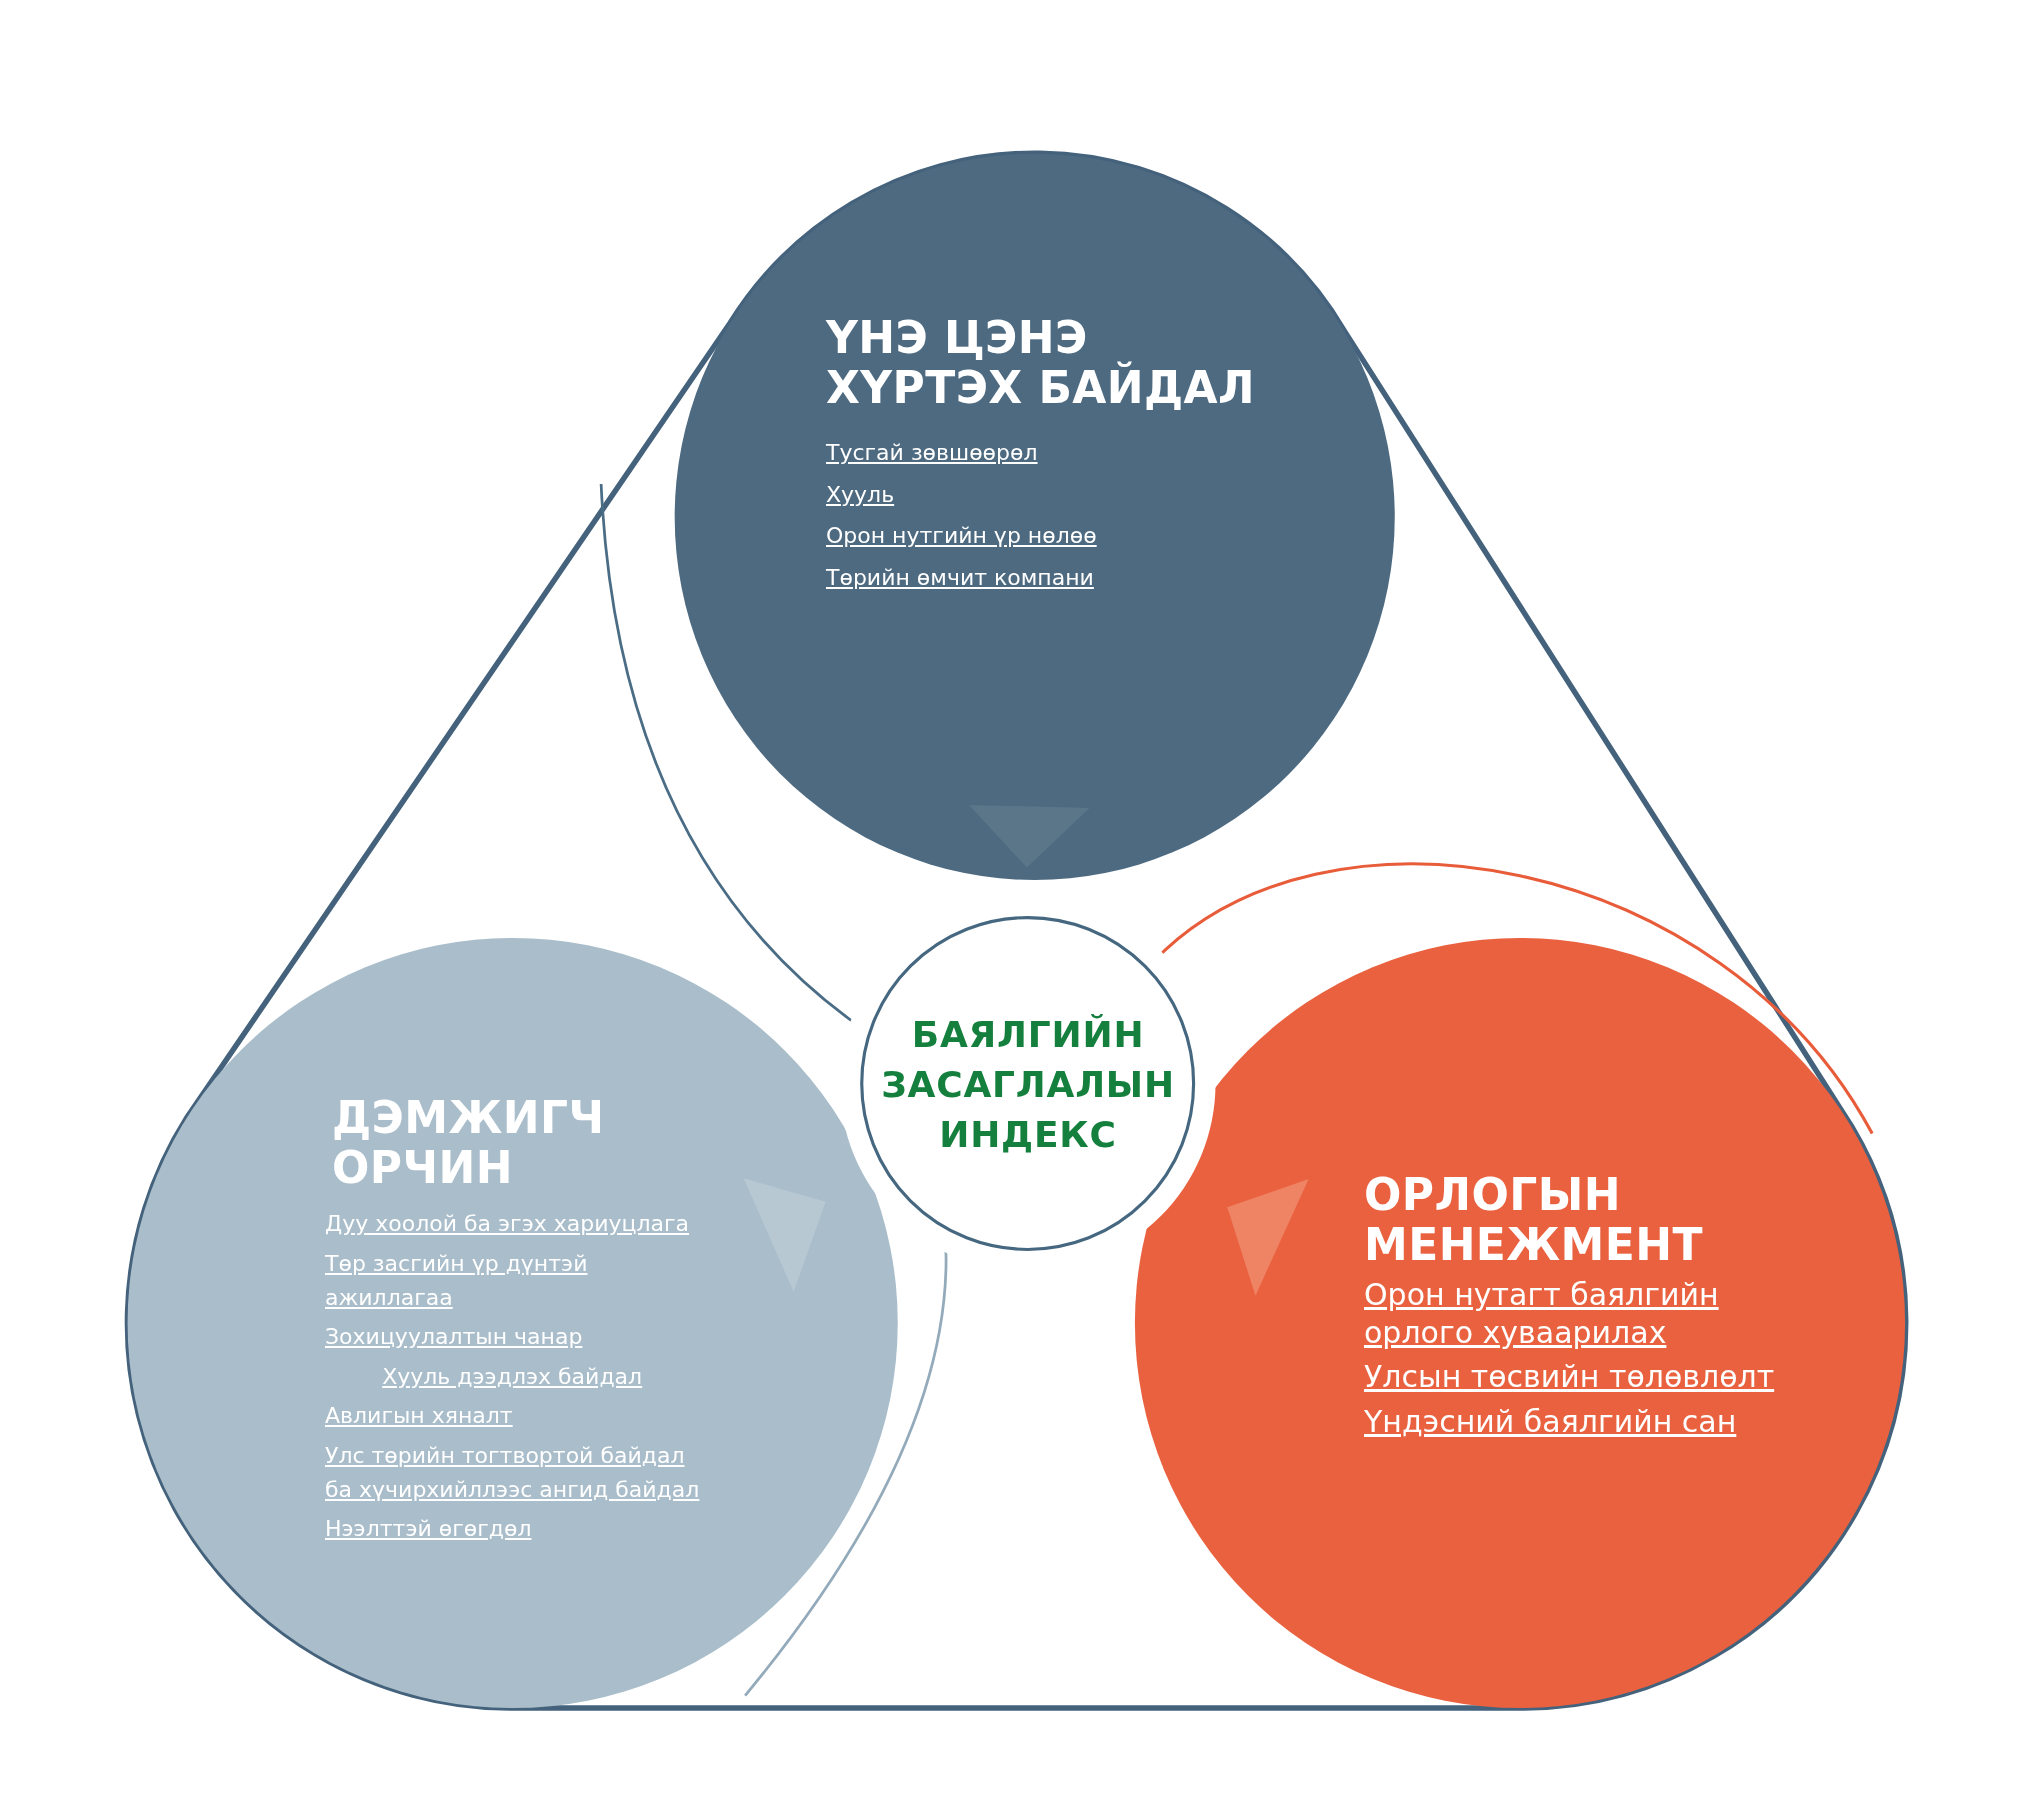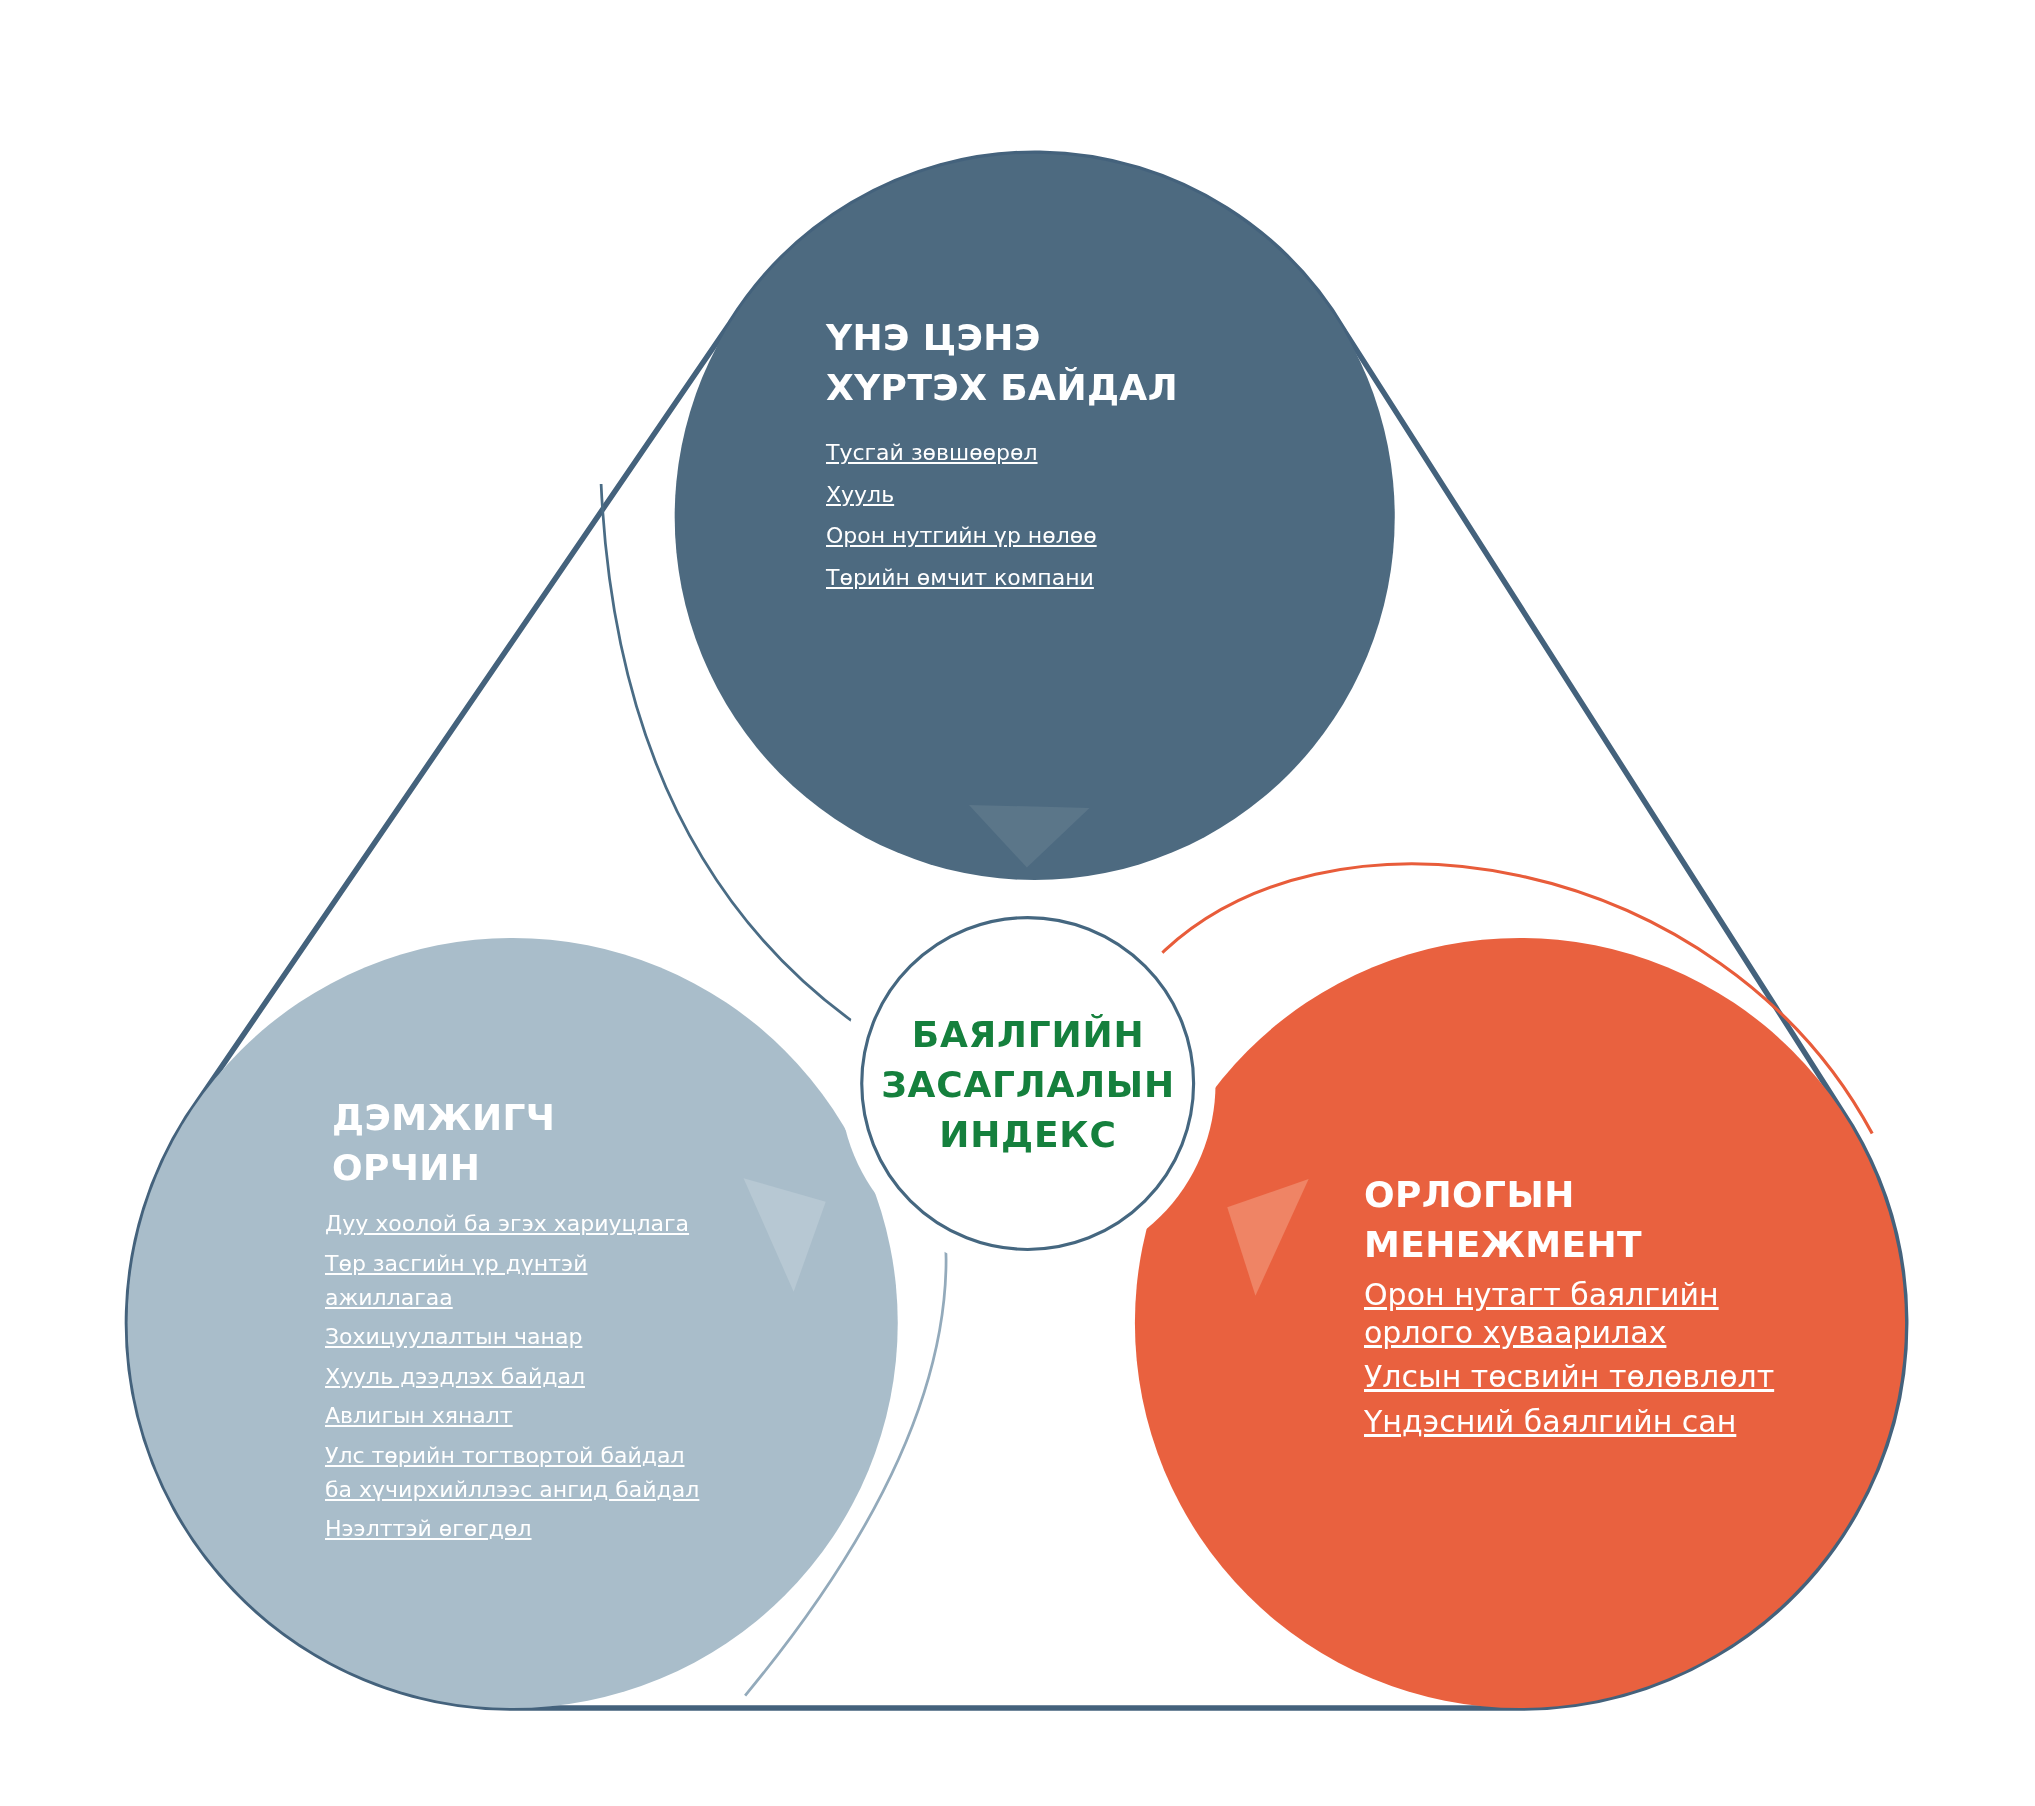--- a/index.html
+++ b/index.html
@@ -9,21 +9,21 @@
     height: 1807px;
     background: #ffffff;
     overflow: hidden;
     font-family: "DejaVu Sans", sans-serif;
   }
   #shapes { position: absolute; left: 0; top: 0; }
   .txt { position: absolute; white-space: pre-line; }
   .circle-title {
     color: #ffffff;
     font-weight: bold;
-    font-size: 36px;
+    font-size: 44px;
     line-height: 50px;
     letter-spacing: 0.4px;
   }
   .item-list { position: absolute; }
   .item {
     color: #ffffff;
     white-space: pre-line;
     text-decoration: underline;
   }
   .items-sm .item { font-size: 22px; line-height: 36px; margin-bottom: 5.5px; }
@@ -76,21 +76,21 @@
     <div class="item">Төрийн өмчит компани</div>
   </div>
 
   <div class="txt circle-title" style="left:325px; top:1093px;margin-left:7px;">ДЭМЖИГЧ
 ОРЧИН</div>
   <div class="item-list items-sm" style="left:325px; top:1207px;">
     <div class="item" style="line-height:34px;">Дуу хоолой ба эгэх хариуцлага</div>
     <div class="item" style="line-height:34px;">Төр засгийн үр дүнтэй
 ажиллагаа</div>
     <div class="item" style="line-height:34px;">Зохицуулалтын чанар</div>
-    <div class="item" style="line-height:34px;">Хууль дээдлэх байдал</div>
+    <div class="item" style="line-height:34px;text-align:center;">Хууль дээдлэх байдал</div>
     <div class="item" style="line-height:34px;">Авлигын хяналт</div>
     <div class="item" style="line-height:34px;">Улс төрийн тогтвортой байдал
 ба хүчирхийллээс ангид байдал</div>
     <div class="item" style="line-height:34px;">Нээлттэй өгөгдөл</div>
   </div>
 
   <div class="txt circle-title" style="left:1364px; top:1170px;">ОРЛОГЫН
 МЕНЕЖМЕНТ</div>
   <div class="item-list items-lg" style="left:1364px; top:1276px;">
     <div class="item">Орон нутагт баялгийн

